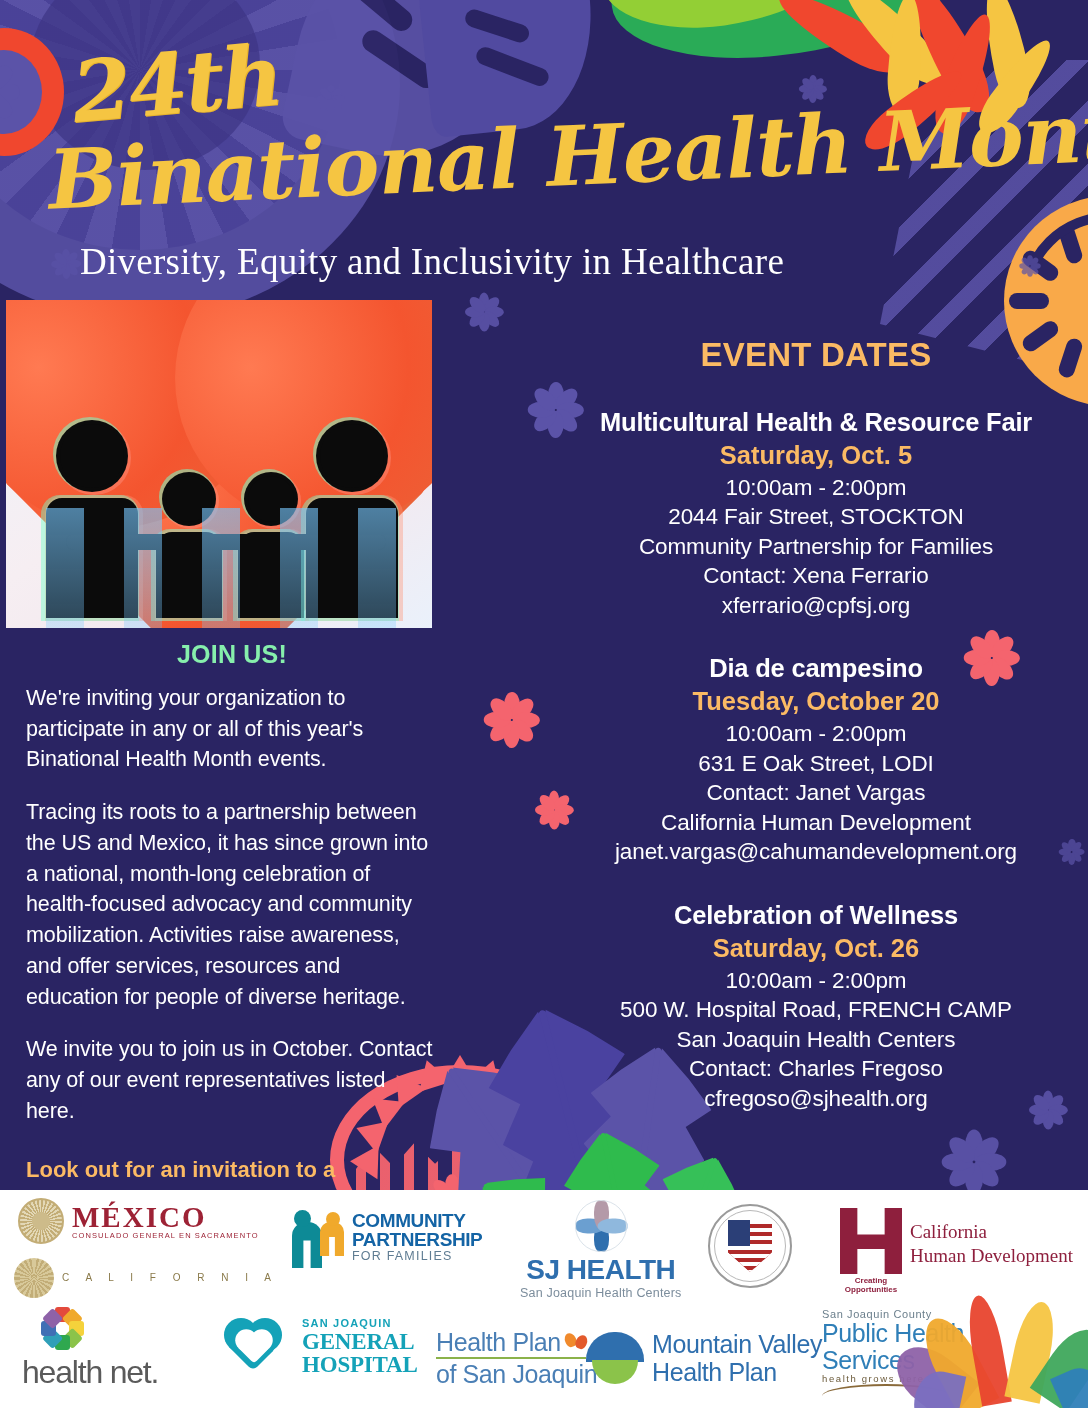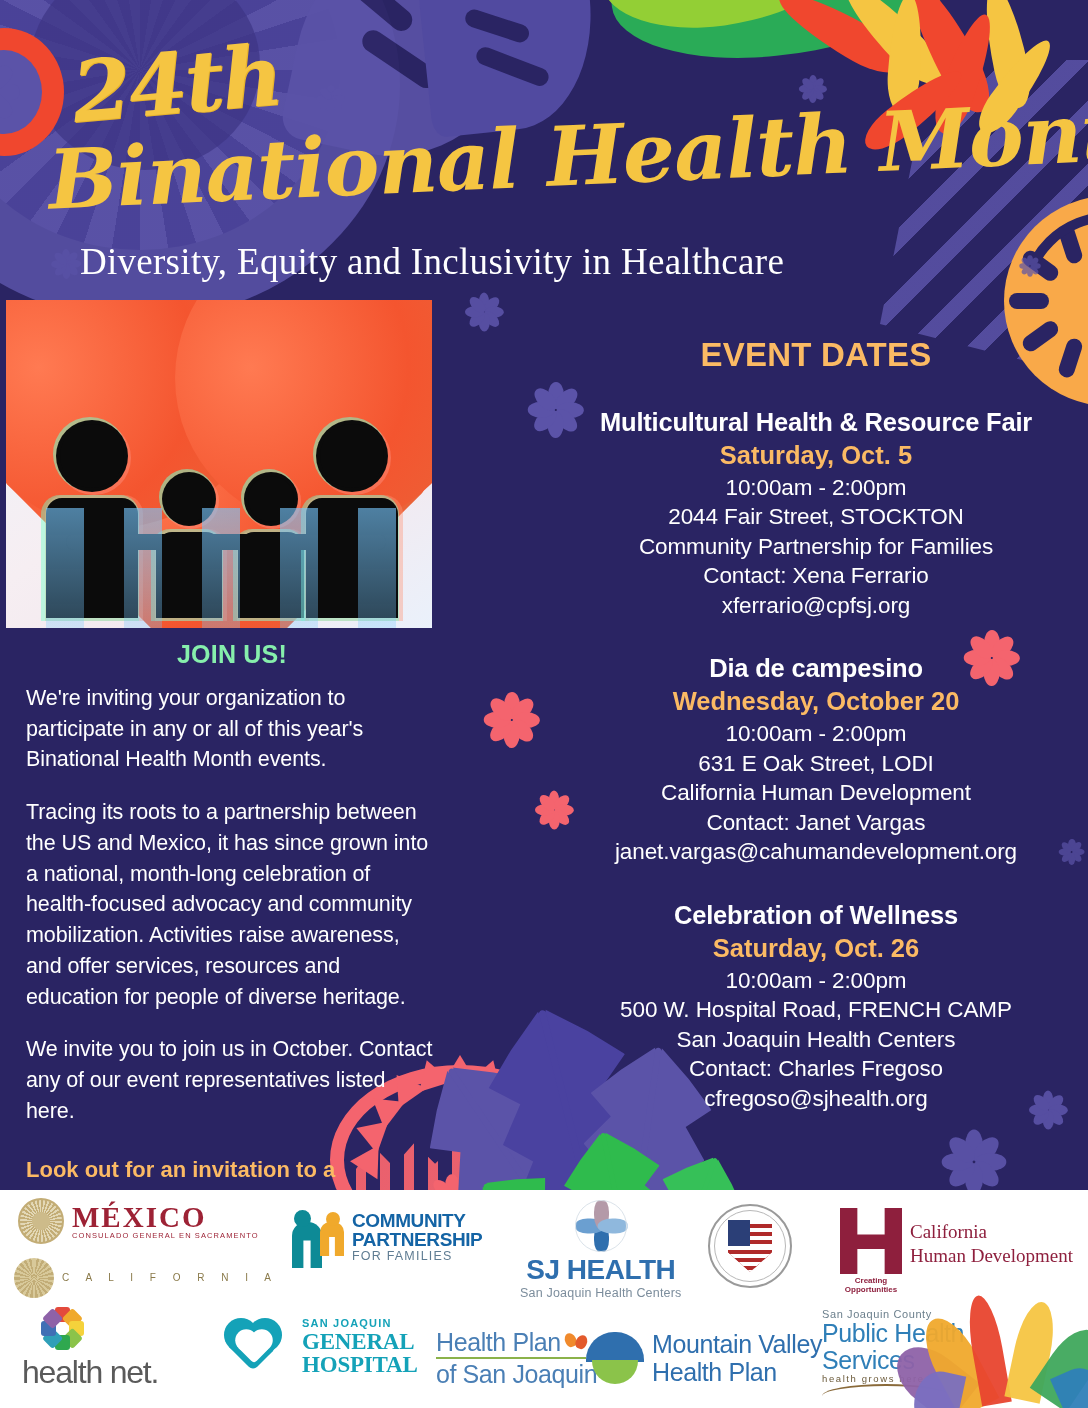--- a/index.html
+++ b/index.html
@@ -680,25 +680,25 @@
       <div class="date">Saturday, Oct. 5</div>
       <div class="line">10:00am - 2:00pm</div>
       <div class="line">2044 Fair Street, STOCKTON</div>
       <div class="line">Community Partnership for Families</div>
       <div class="line">Contact: Xena Ferrario</div>
       <div class="line">xferrario@cpfsj.org</div>
     </div>
 
     <div class="event">
       <div class="name">Dia de campesino</div>
-      <div class="date">Wednesday, October 20</div>
+      <div class="date">Tuesday, October 20</div>
       <div class="line">10:00am - 2:00pm</div>
       <div class="line">631 E Oak Street, LODI</div>
+      <div class="line">Contact: Janet Vargas</div>
       <div class="line">California Human Development</div>
-      <div class="line">Contact: Janet Vargas</div>
       <div class="line">janet.vargas@cahumandevelopment.org</div>
     </div>
 
     <div class="event">
       <div class="name">Celebration of Wellness</div>
       <div class="date">Saturday, Oct. 26</div>
       <div class="line">10:00am - 2:00pm</div>
       <div class="line">500 W. Hospital Road, FRENCH CAMP</div>
       <div class="line">San Joaquin Health Centers</div>
       <div class="line">Contact: Charles Fregoso</div>

